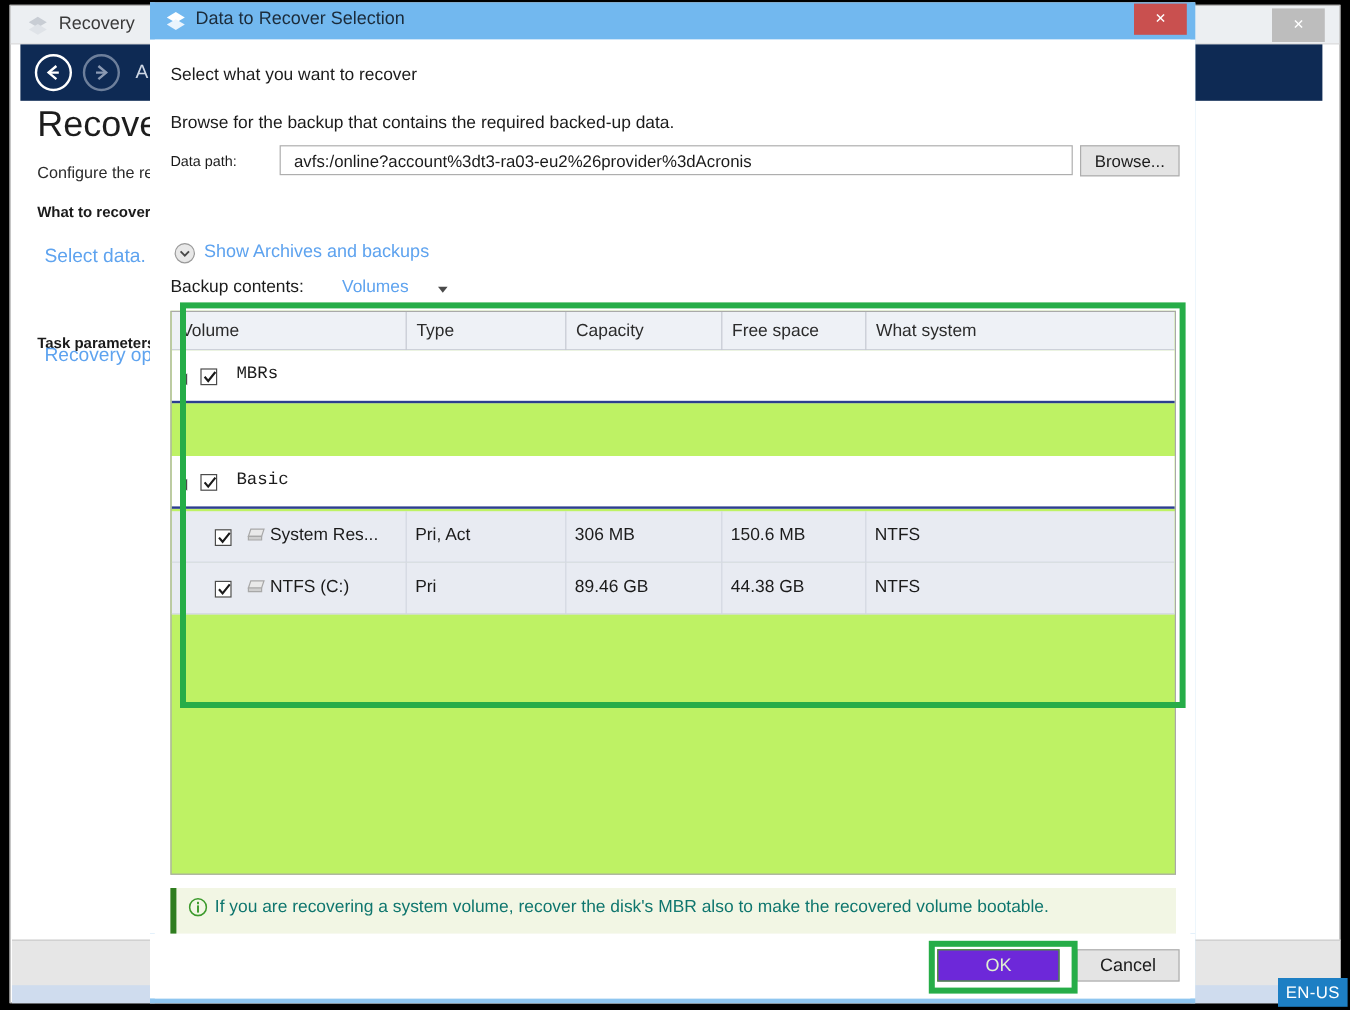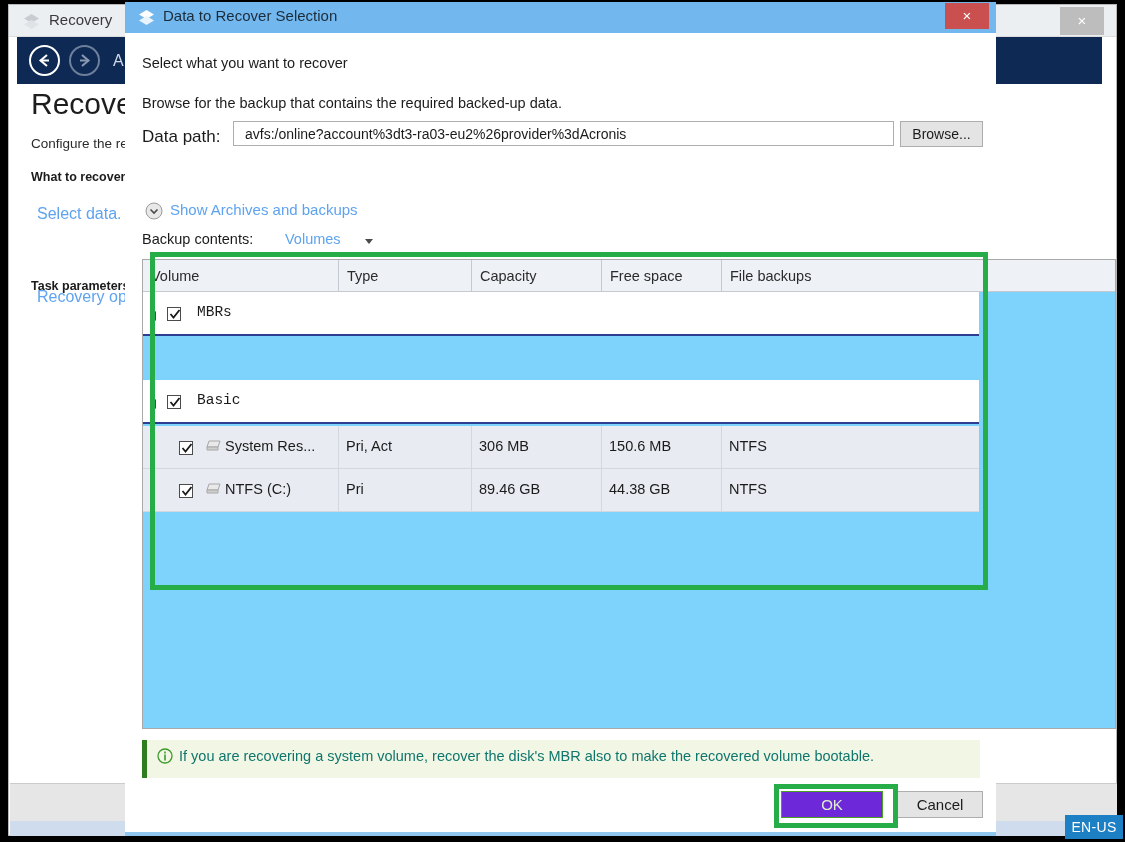--- a/index.html
+++ b/index.html
@@ -145,21 +145,21 @@
   #lbl-select {
     position: absolute; left: 17px; top: 22px;
     font-size: 14.5px; color: #1b1b1b;
   }
   #lbl-browse-for {
     position: absolute; left: 17px; top: 62px;
     font-size: 14.5px; color: #1b1b1b;
   }
   #lbl-datapath {
     position: absolute; left: 17px; top: 94px;
-    font-size: 17px; color: #1b1b1b;
+    font-size: 12px; color: #1b1b1b;
   }
   #datapath-input {
     position: absolute; left: 108px; top: 88px;
     width: 661px; height: 25px;
     background: #ffffff;
     border: 1px solid #aeaeae;
     font-family: "Liberation Sans", sans-serif;
     font-size: 14px; color: #1b1b1b;
     padding: 0 11px;
   }
@@ -215,22 +215,22 @@
     position: absolute; left: 645px; top: 782px;
     width: 124px; height: 44px;
     border: 5px solid #26ad48;
     pointer-events: none;
     z-index: 30;
   }
 
   
   #table-wrap {
     position: absolute; left: 17px; top: 226px;
-    width: 974px; height: 470px;
-    background: #7dd3fc;
+    width: 838px; height: 470px;
+    background: #bef264;
     border: 1px solid #a9a9a9;
     overflow: hidden;
   }
   #thead {
     position: relative;
     height: 32px;
     background: #eef1f6;
     border-bottom: 1px solid #c5c9d2;
   }
   .th {
@@ -425,21 +425,21 @@
       <div id="backup-contents-lbl">Backup contents:</div>
       <div id="backup-contents-val">Volumes</div>
       <div id="backup-contents-caret"></div>
 
       <div id="table-wrap">
         <div id="thead">
           <div class="th first" style="left:0;width:195px;">Volume</div>
           <div class="th" style="left:328px;width:130px;">Capacity</div>
           <div class="th" style="left:195px;width:133px;">Type</div>
           <div class="th" style="left:458px;width:120px;">Free space</div>
-          <div class="th" style="left:578px;width:258px;">File backups</div>
+          <div class="th" style="left:578px;width:258px;">What system</div>
         </div>
 
         <div class="row grp-row" style="top:32px;">
           <div class="expander"></div>
           <div class="cb">
             <svg width="12" height="12" viewBox="0 0 12 12">
               <path d="M1.5 6 L4.5 9.5 L10.5 2" fill="none" stroke="#1b1b1b" stroke-width="1.8"></path>
             </svg>
           </div>
           <div class="grp-label">MBRs</div>

